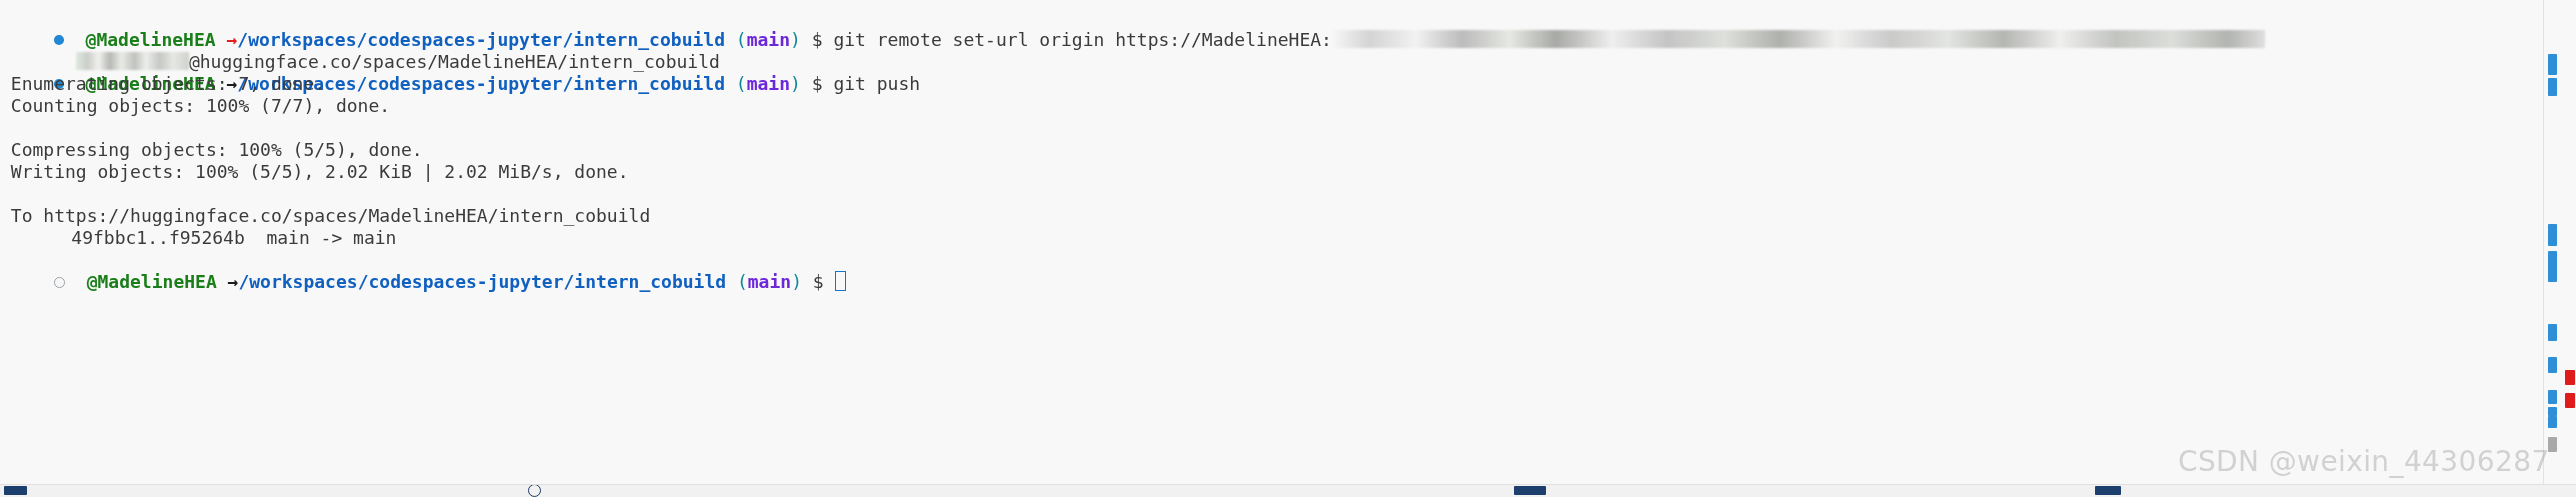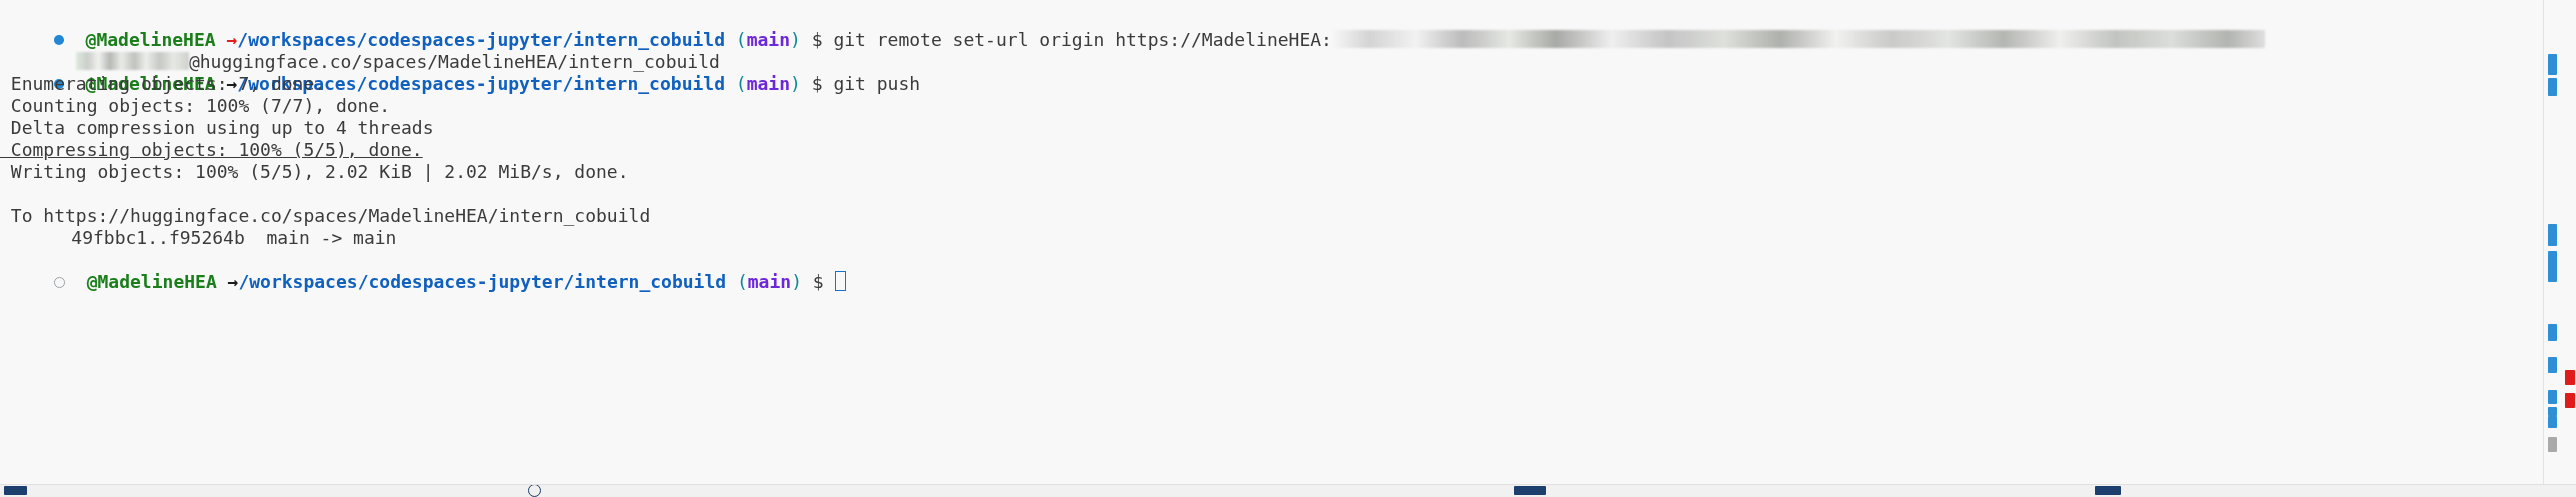--- a/index.html
+++ b/index.html
@@ -236,22 +236,21 @@
   <div class="tline" style="top:29px;">
     <span class="pad">   </span><span class="redact greenish" style="width:113px;"></span><span class="out">@huggingface.co/spaces/MadelineHEA/intern_cobuild</span>
   </div>
 
   <div class="tline" style="top:51px;">
     <span class="pad"> </span><span class="bullet-filled"></span><span class="pad">  </span><span class="user">@MadelineHEA</span><span class="pad"> </span><span class="arrow-dark">→</span><span class="path">/workspaces/codespaces-jupyter/intern_cobuild</span><span class="pad"> </span><span class="paren">(</span><span class="branch">main</span><span class="paren">)</span><span class="pad"> </span><span class="dollar">$</span><span class="cmd"> git push</span>
   </div>
 
   <div class="tline out" style="top:73px;"> Enumerating objects: 7, done.</div>
   <div class="tline out" style="top:95px;"> Counting objects: 100% (7/7), done.</div>
-  <div class="tline out" style="top:117px;"> Delta compression using up to 4 threads</div>
-  <div class="tline out" style="top:139px;text-decoration:underline;"> Compressing objects: 100% (5/5), done.</div>
+  <div class="tline out" style="top:139px;"> Compressing objects: 100% (5/5), done.</div>
   <div class="tline out" style="top:161px;"> Writing objects: 100% (5/5), 2.02 KiB | 2.02 MiB/s, done.</div>
   <div class="tline out" style="top:205px;"> To https://huggingface.co/spaces/MadelineHEA/intern_cobuild</div>
   <div class="tline out" style="top:227px;margin-left:28px;">    49fbbc1..f95264b  main -&gt; main</div>
 
   <div class="tline" style="top:249px;">
     <span class="pad"> </span><span class="bullet-hollow"></span><span class="pad">  </span><span class="user">@MadelineHEA</span><span class="pad"> </span><span class="arrow-dark">→</span><span class="path">/workspaces/codespaces-jupyter/intern_cobuild</span><span class="pad"> </span><span class="paren">(</span><span class="branch">main</span><span class="paren">)</span><span class="pad"> </span><span class="dollar">$</span><span class="pad"> </span><span class="cursor"></span>
   </div>
 
   <div id="minimap">
     <div class="mm-mark blue" style="top:54px;height:21px;"></div>
@@ -261,20 +260,21 @@
     <div class="mm-mark blue" style="top:324px;height:16.7px;"></div>
     <div class="mm-mark blue" style="top:357px;height:16px;"></div>
     <div class="mm-mark red" style="top:370px;height:15px;"></div>
     <div class="mm-mark blue" style="top:390px;height:14px;"></div>
     <div class="mm-mark red" style="top:393px;height:15px;"></div>
     <div class="mm-mark blue" style="top:407px;height:8.8px;"></div>
     <div class="mm-mark blue" style="top:416px;height:12.3px;"></div>
     <div class="mm-mark gray" style="top:437px;height:15px;"></div>
   </div>
 
+  <div id="watermark">CSDN @weixin_44306287</div>
 
   <div id="statusbar">
     <div class="sb-chip" style="left:3.5px;width:23px;"></div>
     <div class="sb-circle" style="left:528px;"></div>
     <div class="sb-chip" style="left:1514px;width:32px;"></div>
     <div class="sb-chip" style="left:2095px;width:26.4px;"></div>
   </div>
 
 </div>
 

